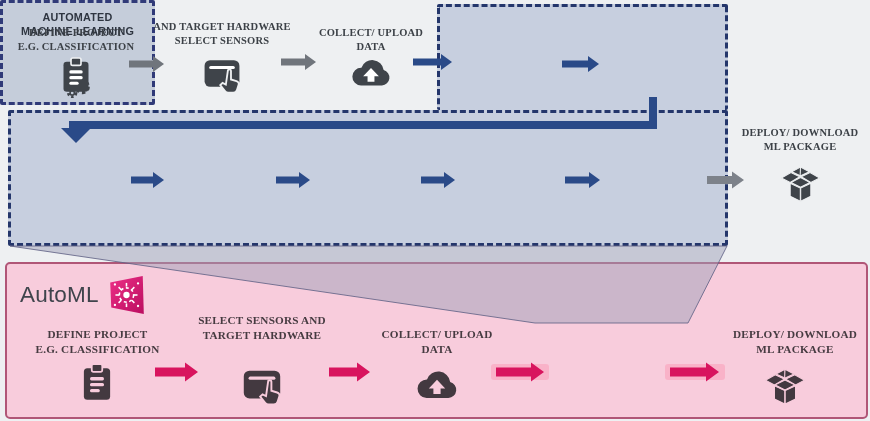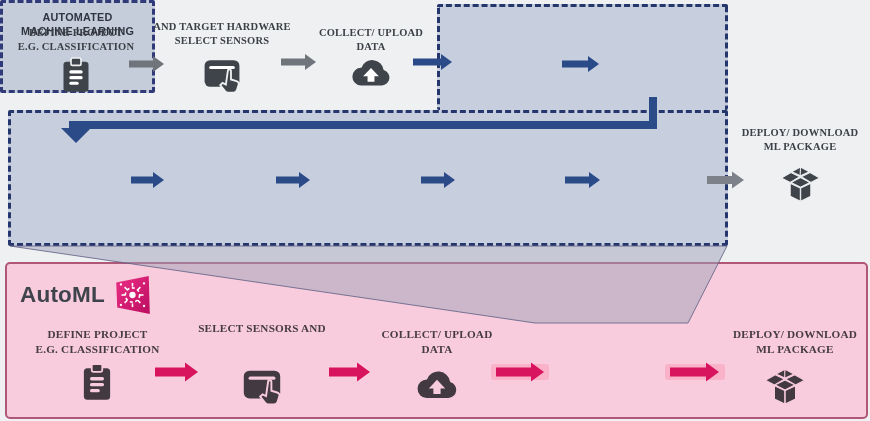--- a/index.html
+++ b/index.html
@@ -23,21 +23,21 @@
     box-shadow:0 1px 2px rgba(20,30,60,.25);
   }
   .gap-line{margin-top:11px;}
   .group{
     position:absolute;background:#c7cfdf;border:3px dashed #24366b;
     box-sizing:border-box;border-radius:2px;
   }
   #group-top{left:437px;top:4px;width:291px;height:106px;border-bottom:none;z-index:2;}
   #group-mid{left:8px;top:110px;width:720px;height:136px;z-index:2;}
   #group-automl{
-    left:533px;top:322px;width:155px;height:93px;z-index:4;
+    left:533px;top:322px;width:155px;height:105px;z-index:4;
     background:#c5cdda;border:3px dashed #303a78;box-sizing:border-box;border-radius:2px;
     display:flex;flex-direction:column;align-items:center;gap:28px;
   }
   #group-automl .lbl-in{
     margin-top:7px;font-weight:700;font-size:10.8px;line-height:1.3;
     color:#2e3540;text-align:center;letter-spacing:.2px;text-transform:uppercase;
   }
   #funnel-layer,#arrow-layer{position:absolute;left:0;top:0;pointer-events:none;}
   #funnel-layer{z-index:3;}
   #arrow-layer{z-index:5;}
@@ -45,22 +45,22 @@
   #pink-panel{
     position:absolute;left:5px;top:262px;width:859px;height:153px;
     background:#f8ccdc;border:2px solid #b05677;border-radius:5px;
     box-sizing:content-box;z-index:1;
   }
   #automl-logo{
     position:absolute;left:20px;top:274px;z-index:6;
     display:flex;align-items:center;
   }
   #automl-logo .logo-text{font-size:22.5px;color:#3f444c;letter-spacing:.2px;}
-  #automl-logo .logo-auto{font-weight:700;}
-  #automl-logo .logo-ml{font-weight:700;}
+  #automl-logo .logo-auto{font-weight:400;}
+  #automl-logo .logo-ml{font-weight:400;}
   #automl-logo svg{margin-left:7px;}
   .z6{z-index:6;}
 </style>
 </head>
 <body>
 
 <div id="stage">
 
   <div id="pink-panel"></div>
 
@@ -224,22 +224,23 @@
       <circle cx="30.5" cy="9" r="1.1" fill="#fff"></circle>
       <circle cx="8.5" cy="29.5" r="1.1" fill="#fff"></circle>
       <circle cx="30.5" cy="30.5" r="1.1" fill="#fff"></circle>
     </svg>
   </div>
 
   <div class="lbl lbl-b z6" style="left:25px;top:327px;width:145px;">
     <div>DEFINE PROJECT</div>
       <div>E.G. CLASSIFICATION</div>
   </div>
-  <div class="lbl lbl-b z6" style="left:188px;top:321px;width:148px;">
+  <div class="lbl lbl-b z6" style="left:188px;top:313px;width:148px;">
     <div>SELECT SENSORS AND</div>
+      <div>TARGET HARDWARE</div>
   </div>
   <div class="lbl lbl-b z6" style="left:372px;top:327px;width:130px;">
     <div>COLLECT/ UPLOAD</div>
       <div>DATA</div>
   </div>
   <div class="lbl lbl-b z6" style="left:723px;top:327px;width:144px;">
     <div>DEPLOY/ DOWNLOAD</div>
       <div>ML PACKAGE</div>
   </div>
 

